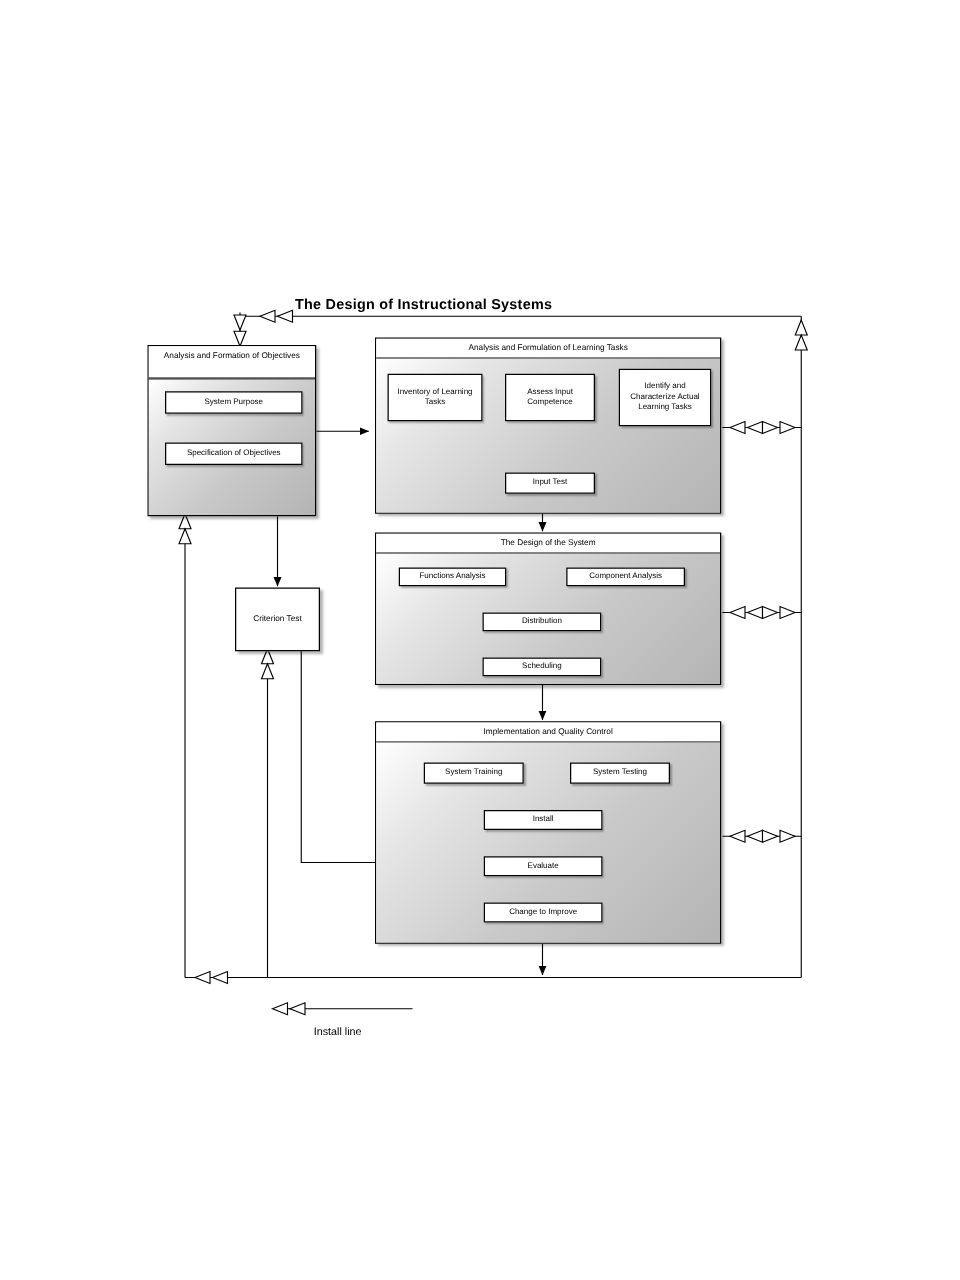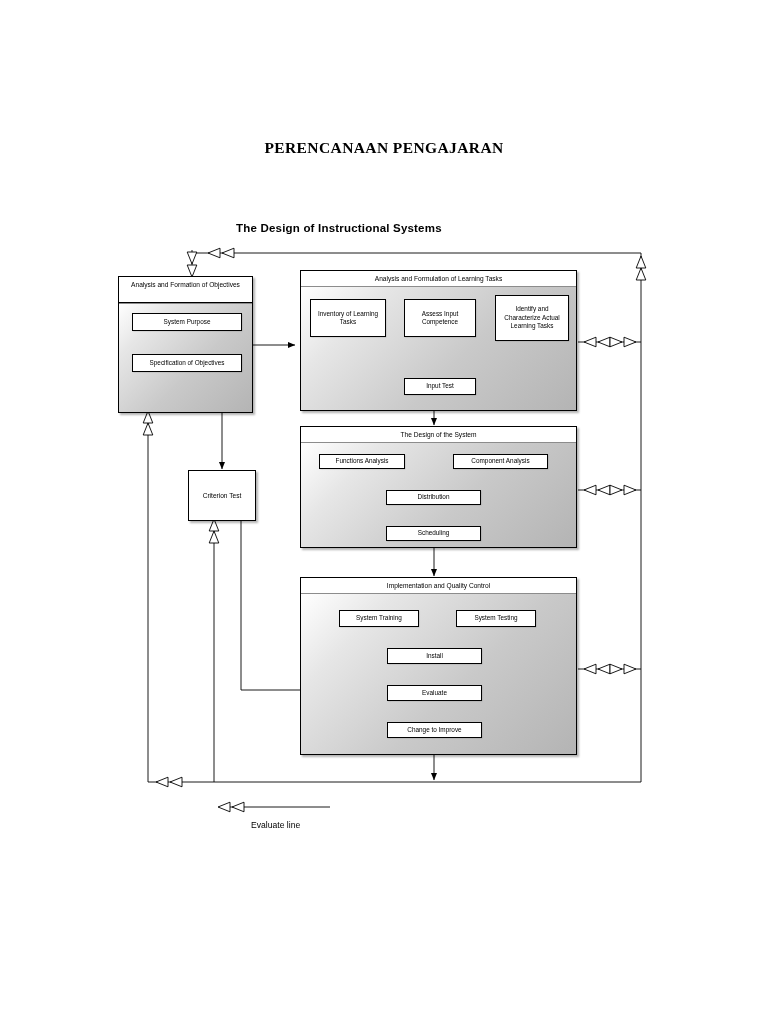--- a/index.html
+++ b/index.html
@@ -125,26 +125,25 @@
     font-size: 8.6px;
     left: 251px;
     top: 820px;
     white-space: nowrap;
   }
 </style>
 </head>
 <body>
 
 <div id="doc-title">
-  <span>PERENCANAAN PENGAJARAN</span>
 </div>
 
 <div id="diagram">
 
-  <div class="dg-title" style="left:236px; top:222px;">The Design of Instructional Systems</div>
+  <div class="dg-title" style="left:236px; top:238px;">The Design of Instructional Systems</div>
 
   <svg id="diagram-svg" viewBox="0 0 768 1024" xmlns="http://www.w3.org/2000/svg">
     <defs>
       <marker id="ar-solid" markerWidth="9" markerHeight="9" refX="7.4" refY="3.2" orient="auto" markerUnits="userSpaceOnUse">
         <path d="M0,0 L7.6,3.2 L0,6.4 z" fill="#000"></path>
       </marker>
       <marker id="ar-solid-sm" markerWidth="8" markerHeight="8" refX="6.4" refY="2.8" orient="auto" markerUnits="userSpaceOnUse">
         <path d="M0,0 L6.6,2.8 L0,5.6 z" fill="#000"></path>
       </marker>
       <marker id="ar-hollow" markerWidth="12" markerHeight="12" refX="10.5" refY="4.6" orient="auto" markerUnits="userSpaceOnUse">
@@ -286,15 +285,15 @@
     <div class="panel-body l1"></div>
     <div class="nbox" style="left:38px; top:32px; width:80px; height:17px;">System Training</div>
     <div class="nbox" style="left:155px; top:32px; width:80px; height:17px;">System Testing</div>
     <div class="nbox" style="left:86px; top:70px; width:95px; height:16px;">Install</div>
     <div class="nbox" style="left:86px; top:107px; width:95px; height:16px;">Evaluate</div>
     <div class="nbox" style="left:86px; top:144px; width:95px; height:16px;">Change to Improve</div>
   </div>
 
   <div id="criterion-test" style="left:188px; top:470px; width:68px; height:51px;">Criterion Test</div>
 
-  <div id="legend-label">Evaluate line</div>
+  <div id="legend-label">Install line</div>
 
 </div>
 
 </body></html>

